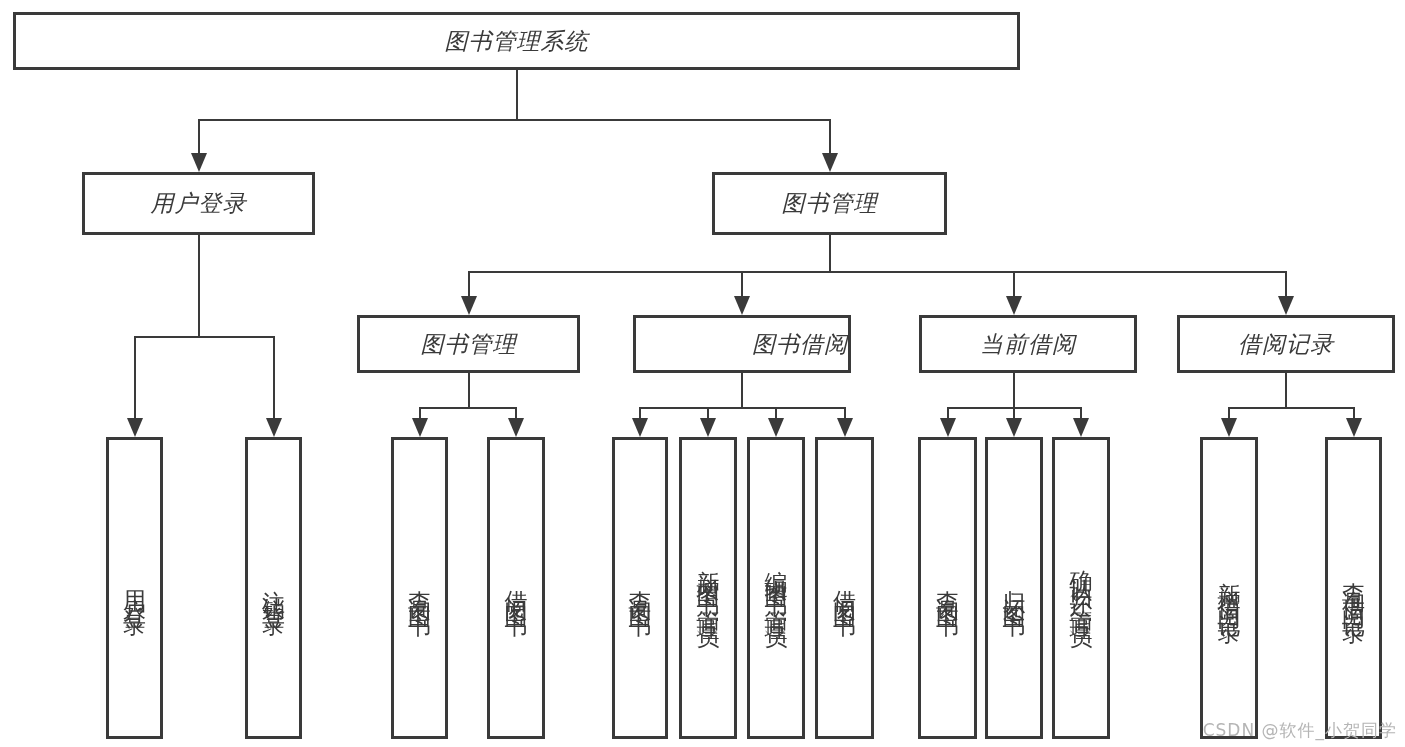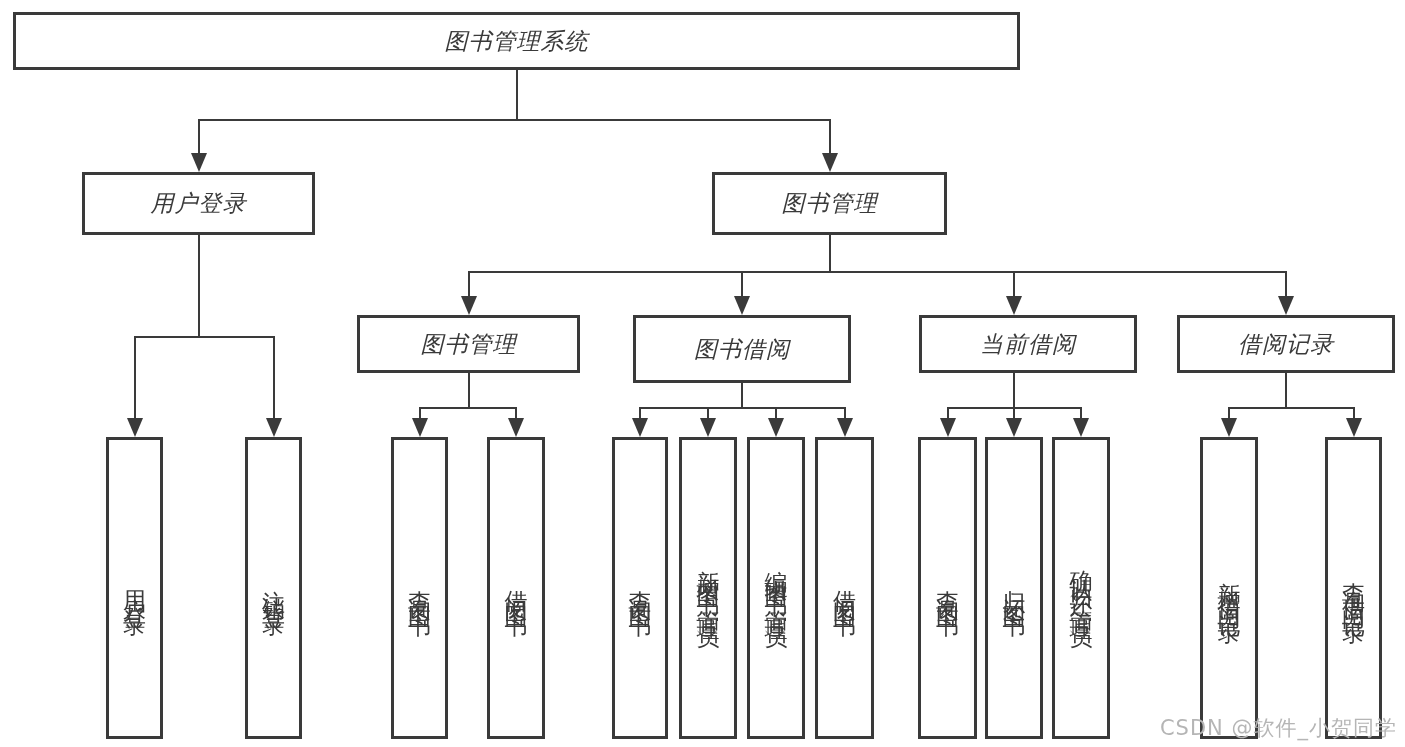--- a/index.html
+++ b/index.html
@@ -45,21 +45,21 @@
     position: absolute;
     width: 0; height: 0;
     border-left: 8px solid transparent;
     border-right: 8px solid transparent;
     border-top: 19px solid var(--line, #3a3a3a);
   }
   .watermark {
     position: absolute;
     right: 8px;
     bottom: 5px;
-    font-size: 21px;
+    font-size: 17px;
     letter-spacing: 1px;
     color: var(--wm, #b5b5b5);
     white-space: nowrap;
     margin-top: 46px;
   }
 </style>
 </head>
 <body>
 
 <div id="stage" style="--line: #3a3a3a; --text: #3a3a3a; --boxbg: #ffffff; --bg: #ffffff; --wm: #b5b5b5;">
@@ -123,21 +123,21 @@
       </div>
       <div class="node h" style="left: 82px; top: 172px; width: 233px; height: 63px;">
         <span class="label">用户登录</span>
       </div>
       <div class="node h" style="left: 712px; top: 172px; width: 235px; height: 63px;">
         <span class="label">图书管理</span>
       </div>
       <div class="node h" style="left: 357px; top: 315px; width: 223px; height: 58px;">
         <span class="label">图书管理</span>
       </div>
-      <div class="node h" style="left: 633px; top: 315px; width: 218px; height: 68px;">
+      <div class="node h" style="left: 633px; top: 315px; width: 218px; height: 58px; justify-content: flex-end;">
         <span class="label">图书借阅</span>
       </div>
       <div class="node h" style="left: 919px; top: 315px; width: 218px; height: 58px;">
         <span class="label">当前借阅</span>
       </div>
       <div class="node h" style="left: 1177px; top: 315px; width: 218px; height: 58px;">
         <span class="label">借阅记录</span>
       </div>
       <div class="node v" style="left: 106px; top: 437px; width: 57px; height: 302px;">
         <span class="label">用户登录</span>

